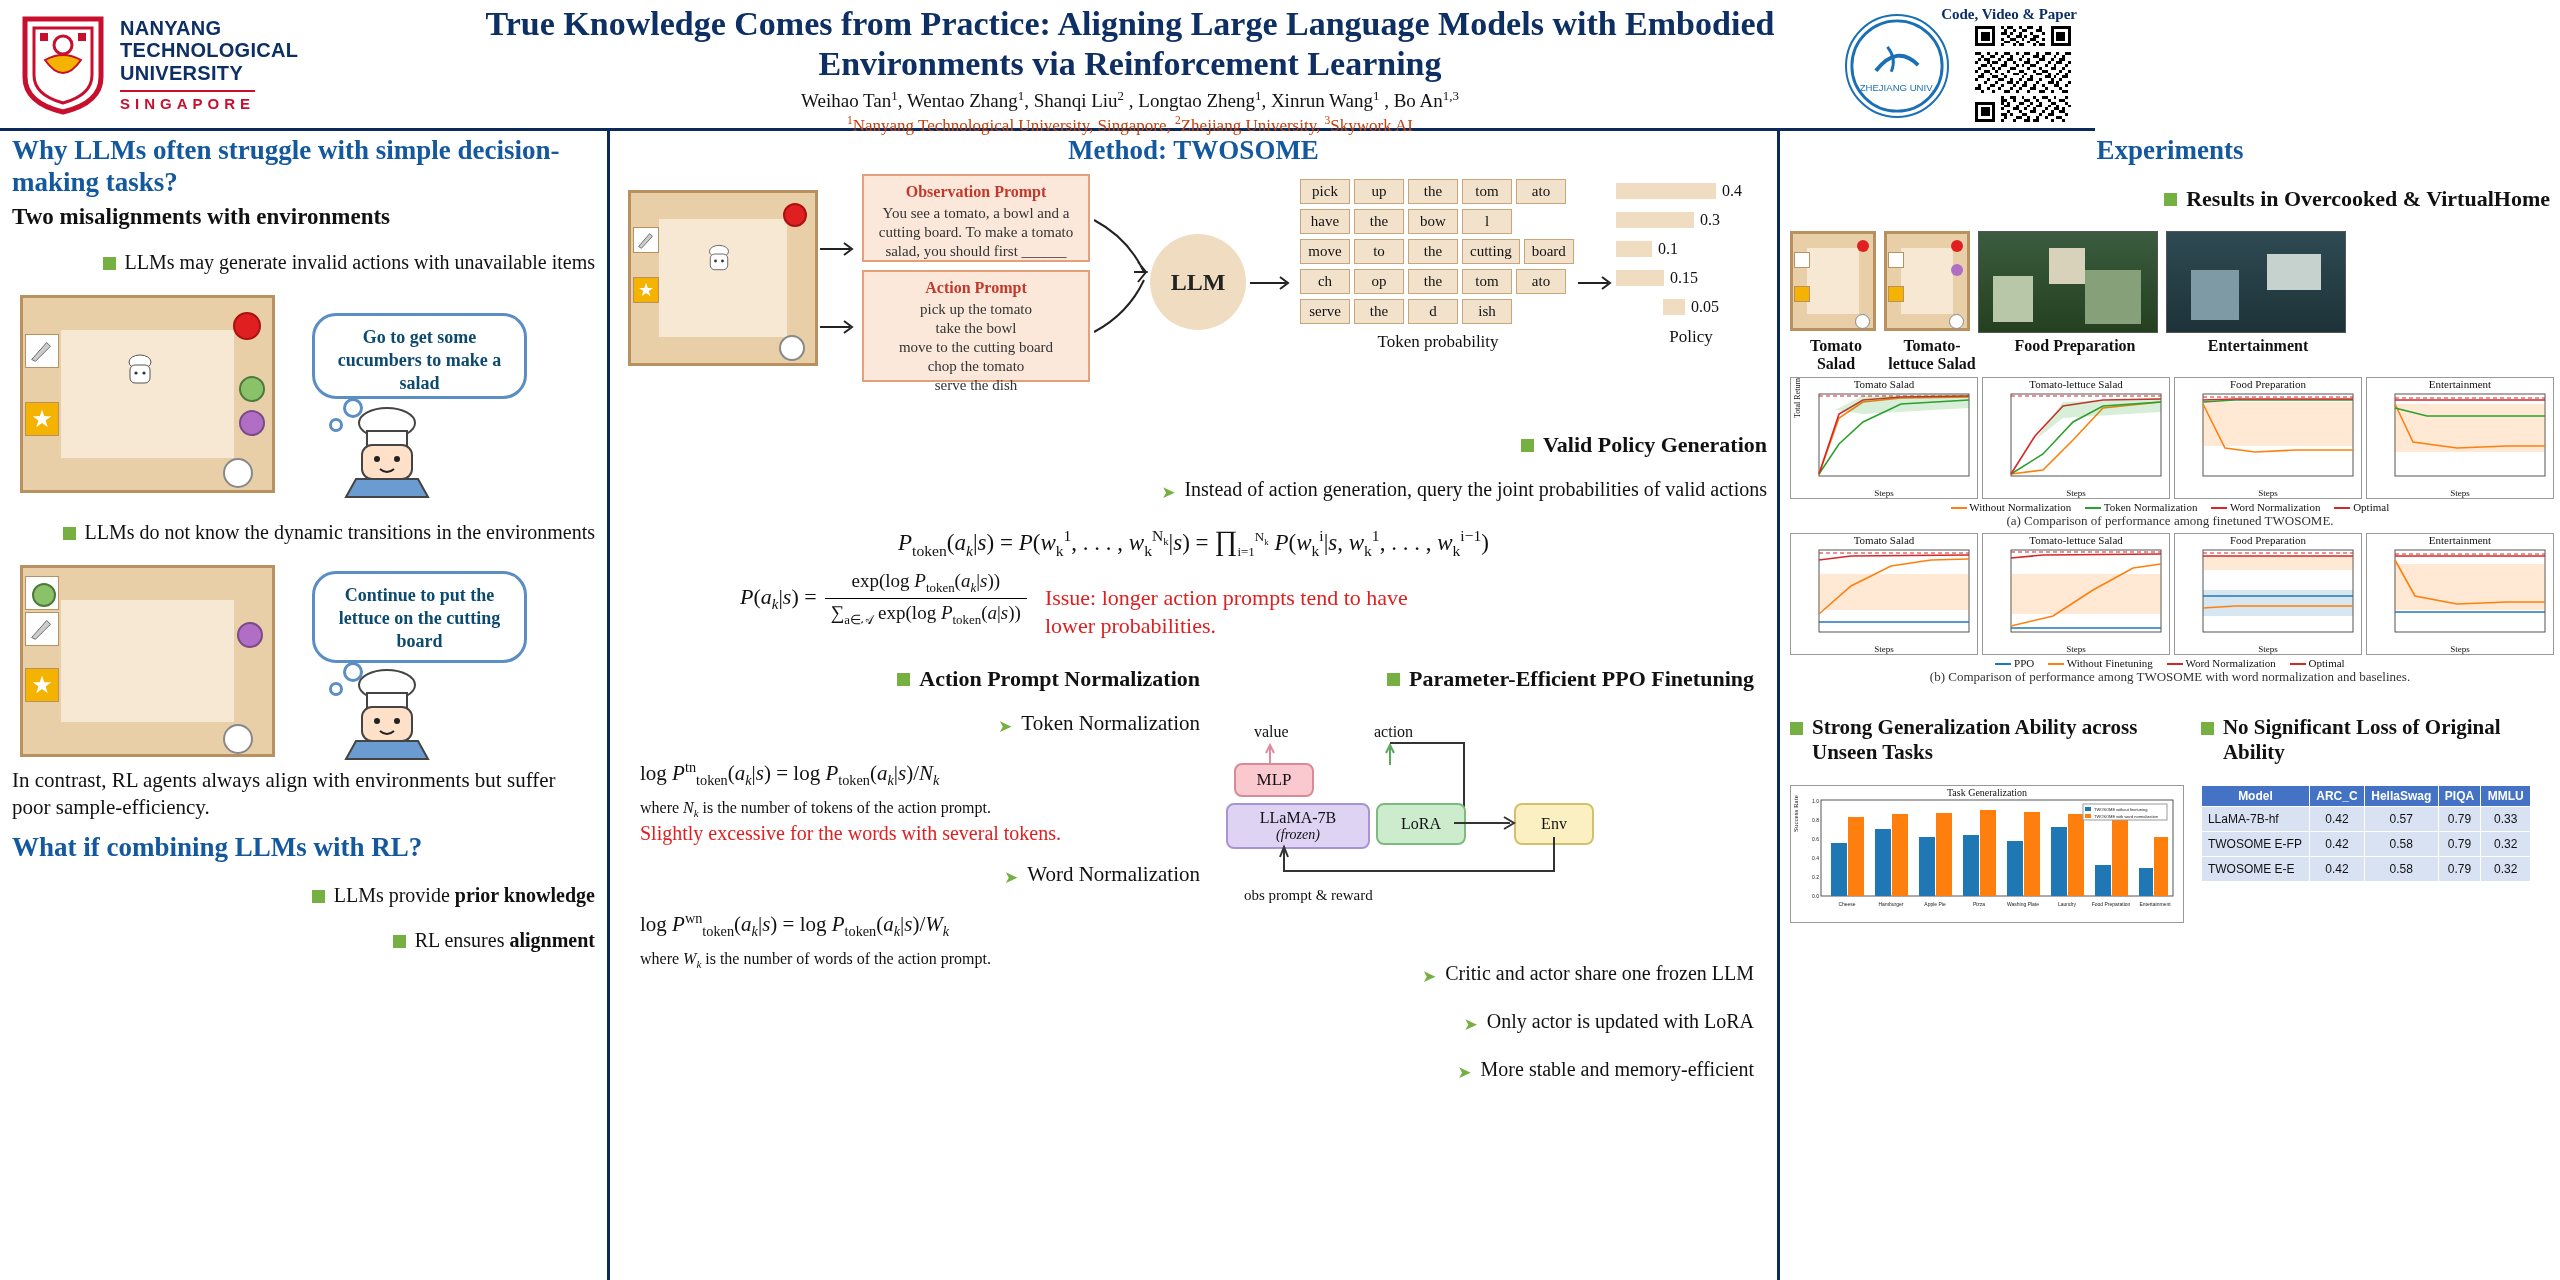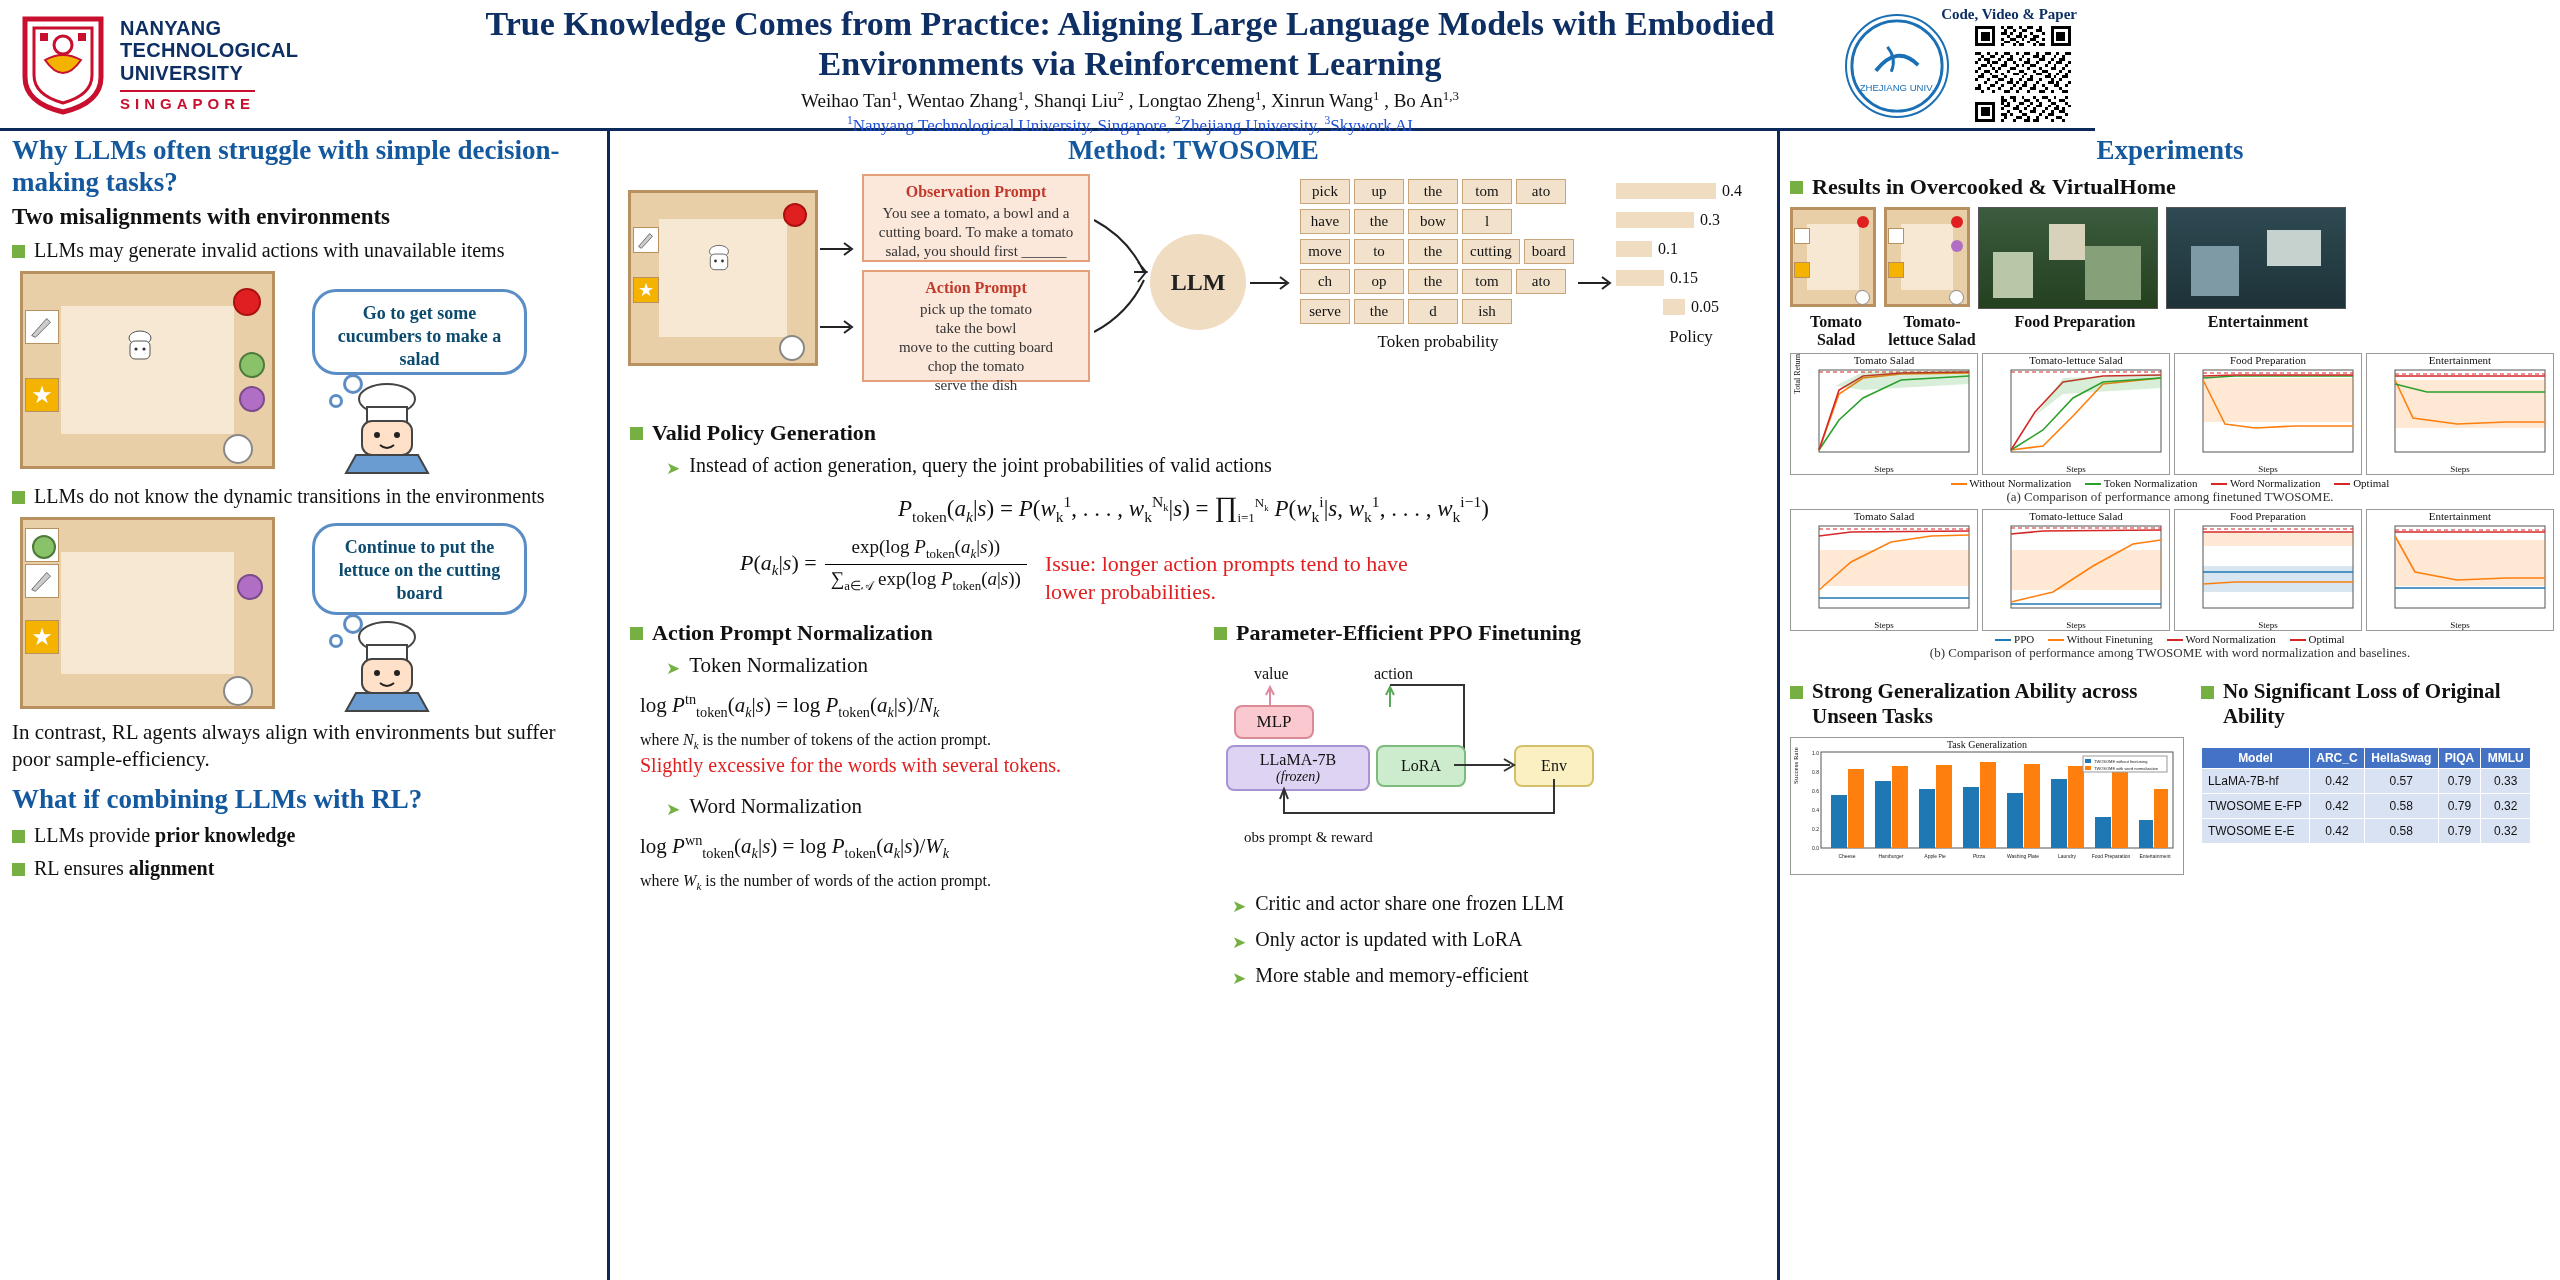--- a/index.html
+++ b/index.html
@@ -3,40 +3,40 @@
 <meta charset="utf-8">
 <style>
   html,body{margin:0;padding:0;}
   body{width:2560px;height:1280px;background:#ffffff;font-family:"Liberation Serif",serif;color:#111;overflow:hidden;}
   .poster{position:relative;width:2095px;height:1280px;}
 
   
   .header{position:relative;height:128px;width:100%;border-bottom:3px solid #0b2a5b;}
   .title{position:absolute;left:430px;top:4px;width:1400px;text-align:center;font-size:34px;line-height:40px;font-weight:bold;color:#0d2f63;}
   .authors{position:absolute;left:430px;top:88px;width:1400px;text-align:center;font-size:19px;color:#111;}
-  .affil{position:absolute;left:430px;top:114px;width:1400px;text-align:center;font-size:17px;color:#1d4ed8;}
+  .affil{position:absolute;left:430px;top:114px;width:1400px;text-align:center;font-size:17px;color:#c2410c;}
   .codetxt{position:absolute;right:18px;top:6px;font-size:15px;font-weight:bold;color:#0d2f63;}
   .qr{position:absolute;right:24px;top:26px;width:96px;height:96px;background:#fff;}
   .ntu{position:absolute;left:20px;top:10px;width:370px;height:110px;display:flex;align-items:center;gap:14px;}
   .ntu-shield{width:86px;height:100px;position:relative;}
   .ntu-text{font-family:"Liberation Sans",sans-serif;color:#0d2f63;font-weight:bold;line-height:1.12;font-size:20px;letter-spacing:.3px;}
   .ntu-sing{color:#c8102e;font-size:15px;letter-spacing:5px;margin-top:6px;border-top:2px solid #c8102e;padding-top:4px;display:inline-block;}
   .zju{position:absolute;left:1845px;top:14px;width:100px;height:100px;border-radius:50%;border:2px solid #1b6fb5;display:flex;align-items:center;justify-content:center;color:#1b6fb5;font-size:10px;text-align:center;font-family:"Liberation Sans",sans-serif;line-height:1.1;}
 
   
   .cols{position:absolute;top:128px;left:0;width:2560px;height:1152px;display:flex;}
   .col{position:relative;}
   .c1{width:610px;border-right:3px solid #0b2a5b;padding:6px 12px;box-sizing:border-box;}
   .c2{width:1170px;border-right:3px solid #0b2a5b;padding:6px 10px;box-sizing:border-box;}
   .c3{width:780px;padding:6px 10px;box-sizing:border-box;}
 
   .sec-head{color:#14589e;font-weight:bold;font-size:27px;line-height:32px;}
   .sec-head.center{text-align:center;}
   .sub-head{font-weight:bold;font-size:23px;margin:6px 0 2px 0;}
-  .bul{display:flex;gap:9px;align-items:flex-start;margin:8px 0;font-size:20px;line-height:25px;}
+  .bul{display:flex;gap:9px;align-items:flex-start;margin:20px 0;font-size:20px;line-height:25px;justify-content:flex-end;}
   .sq{flex:0 0 auto;width:13px;height:13px;background:#76b043;margin-top:7px;}
   .tri{flex:0 0 auto;color:#76b043;font-size:17px;margin-top:3px;}
   .red{color:#e02020;}
   .small{font-size:16px;}
   .math{font-family:"Liberation Serif",serif;font-size:23px;text-align:center;margin:10px 0;}
   .math i{font-family:"Liberation Serif",serif;}
   sub,sup{font-size:.68em;}
 
   
   .kitchen{position:relative;background:#e9cfa8;border:3px solid #b9905f;box-sizing:border-box;}

